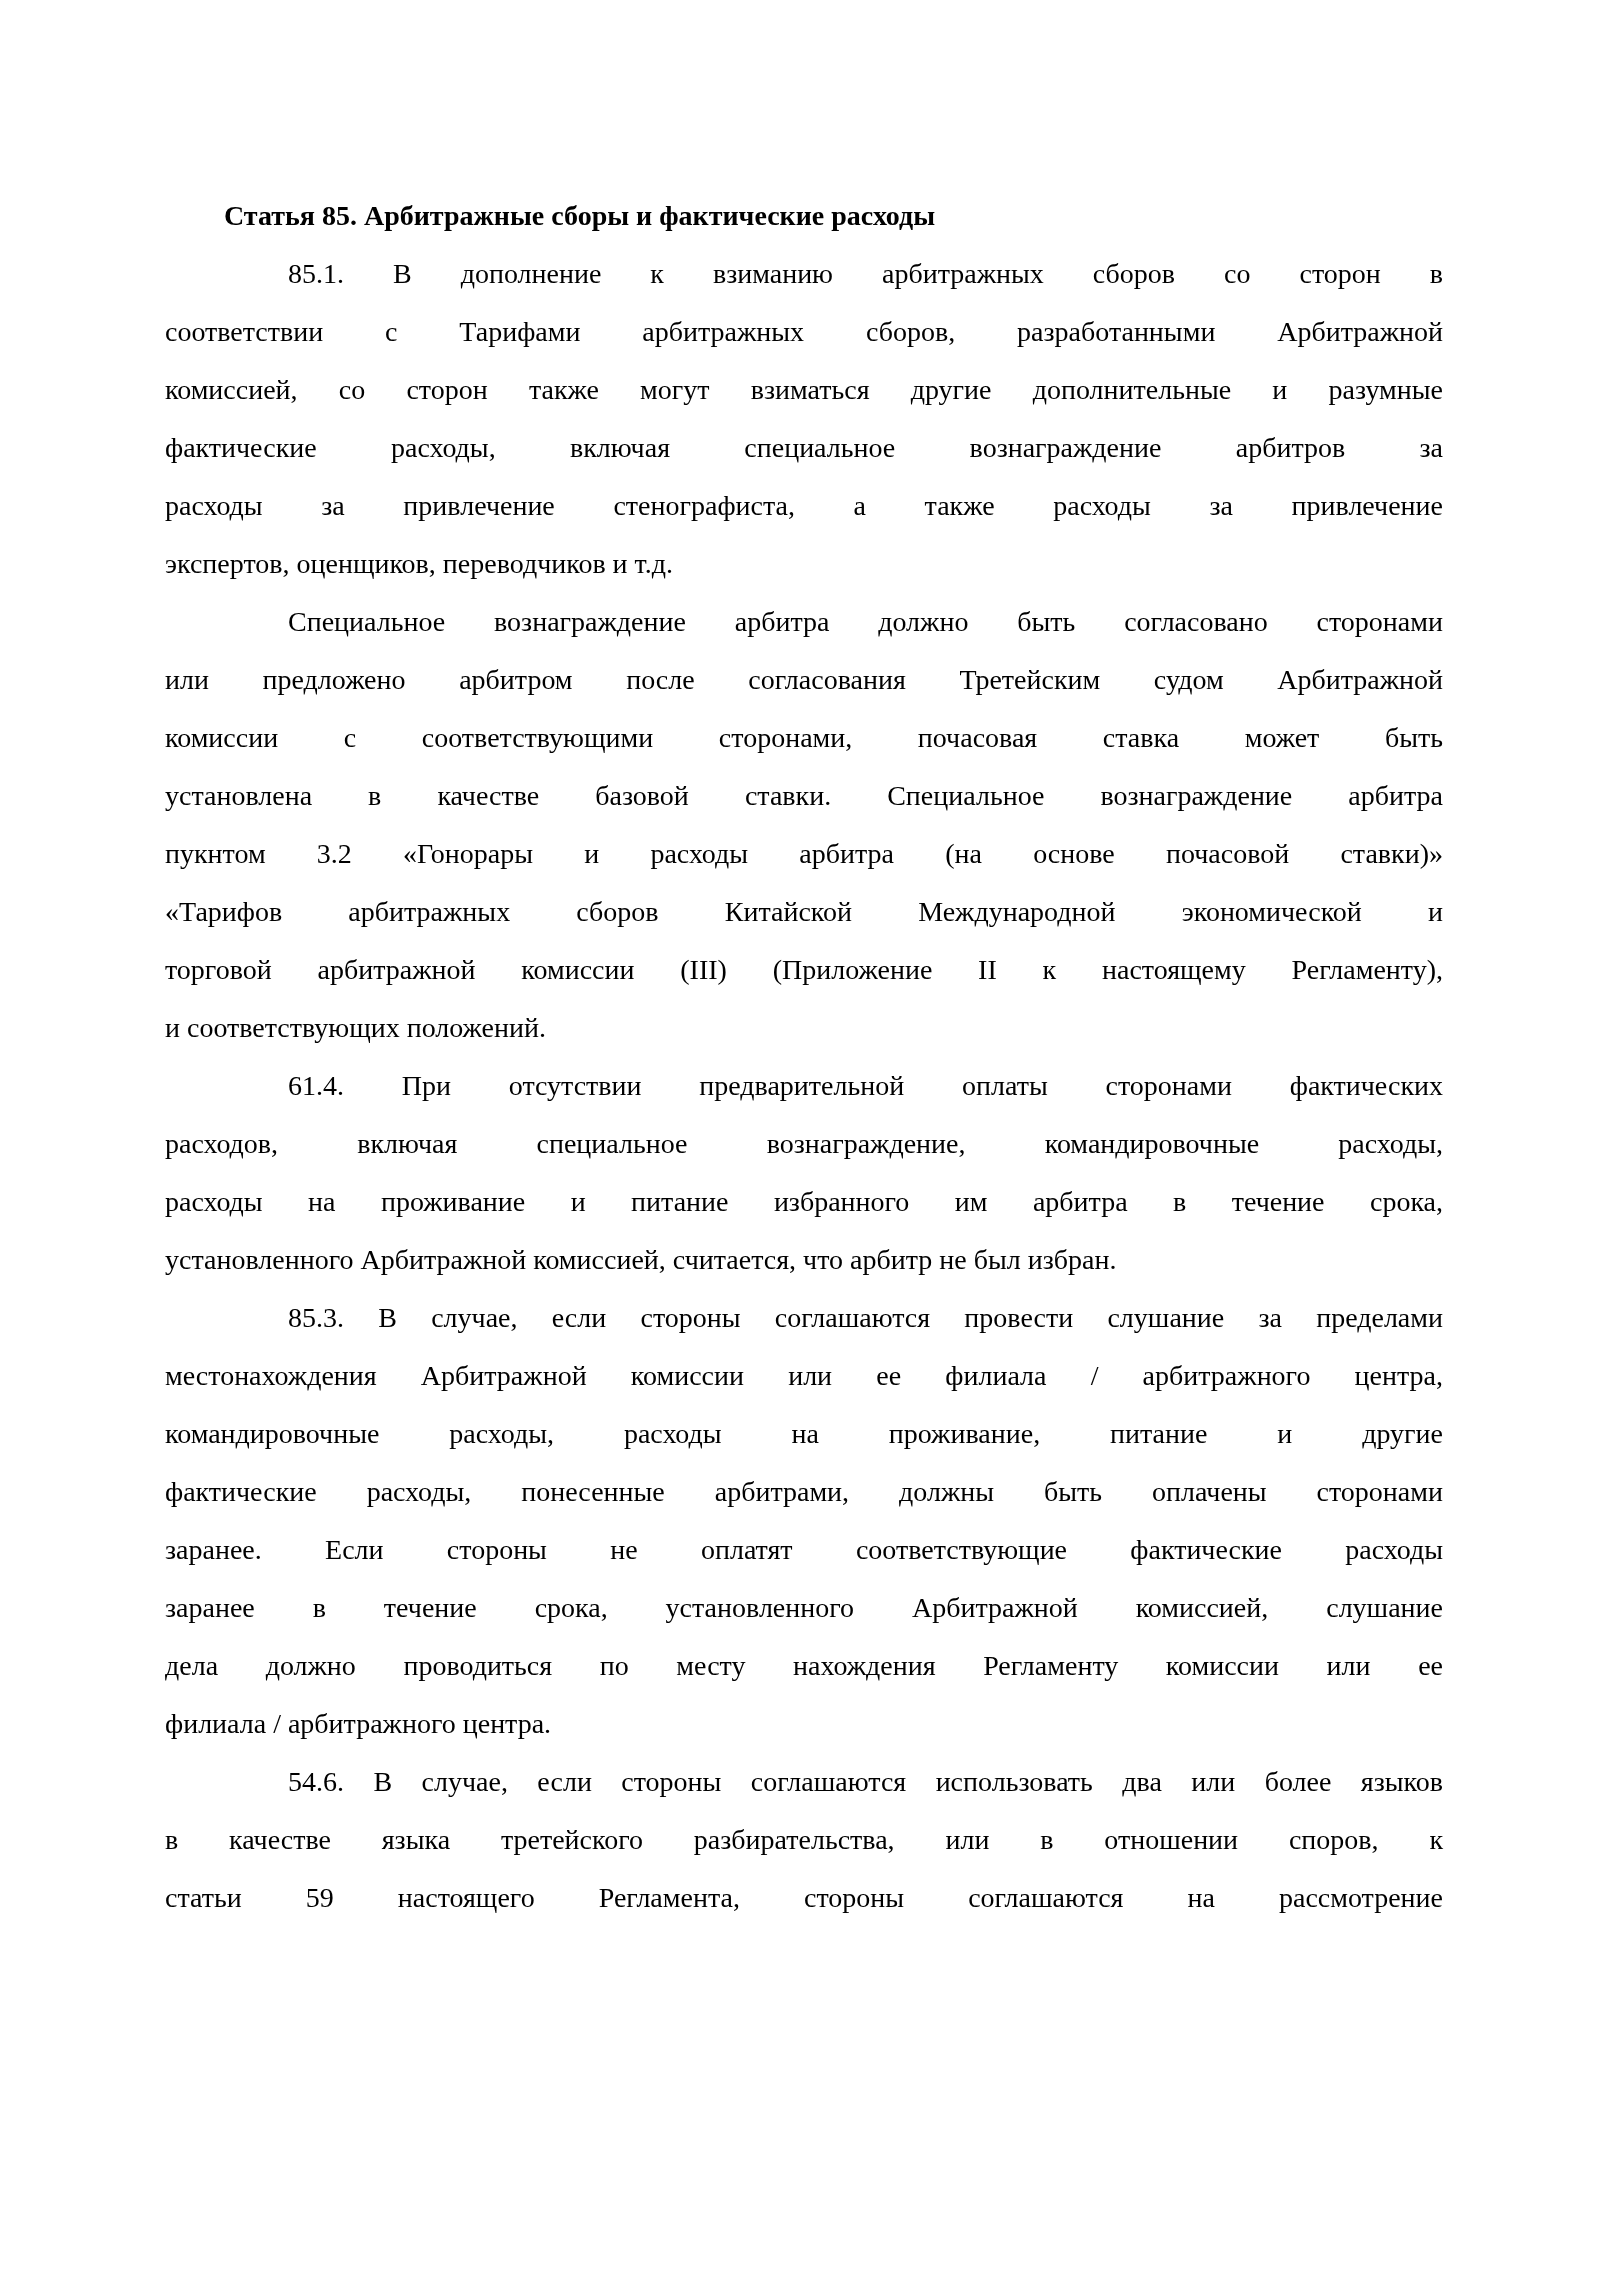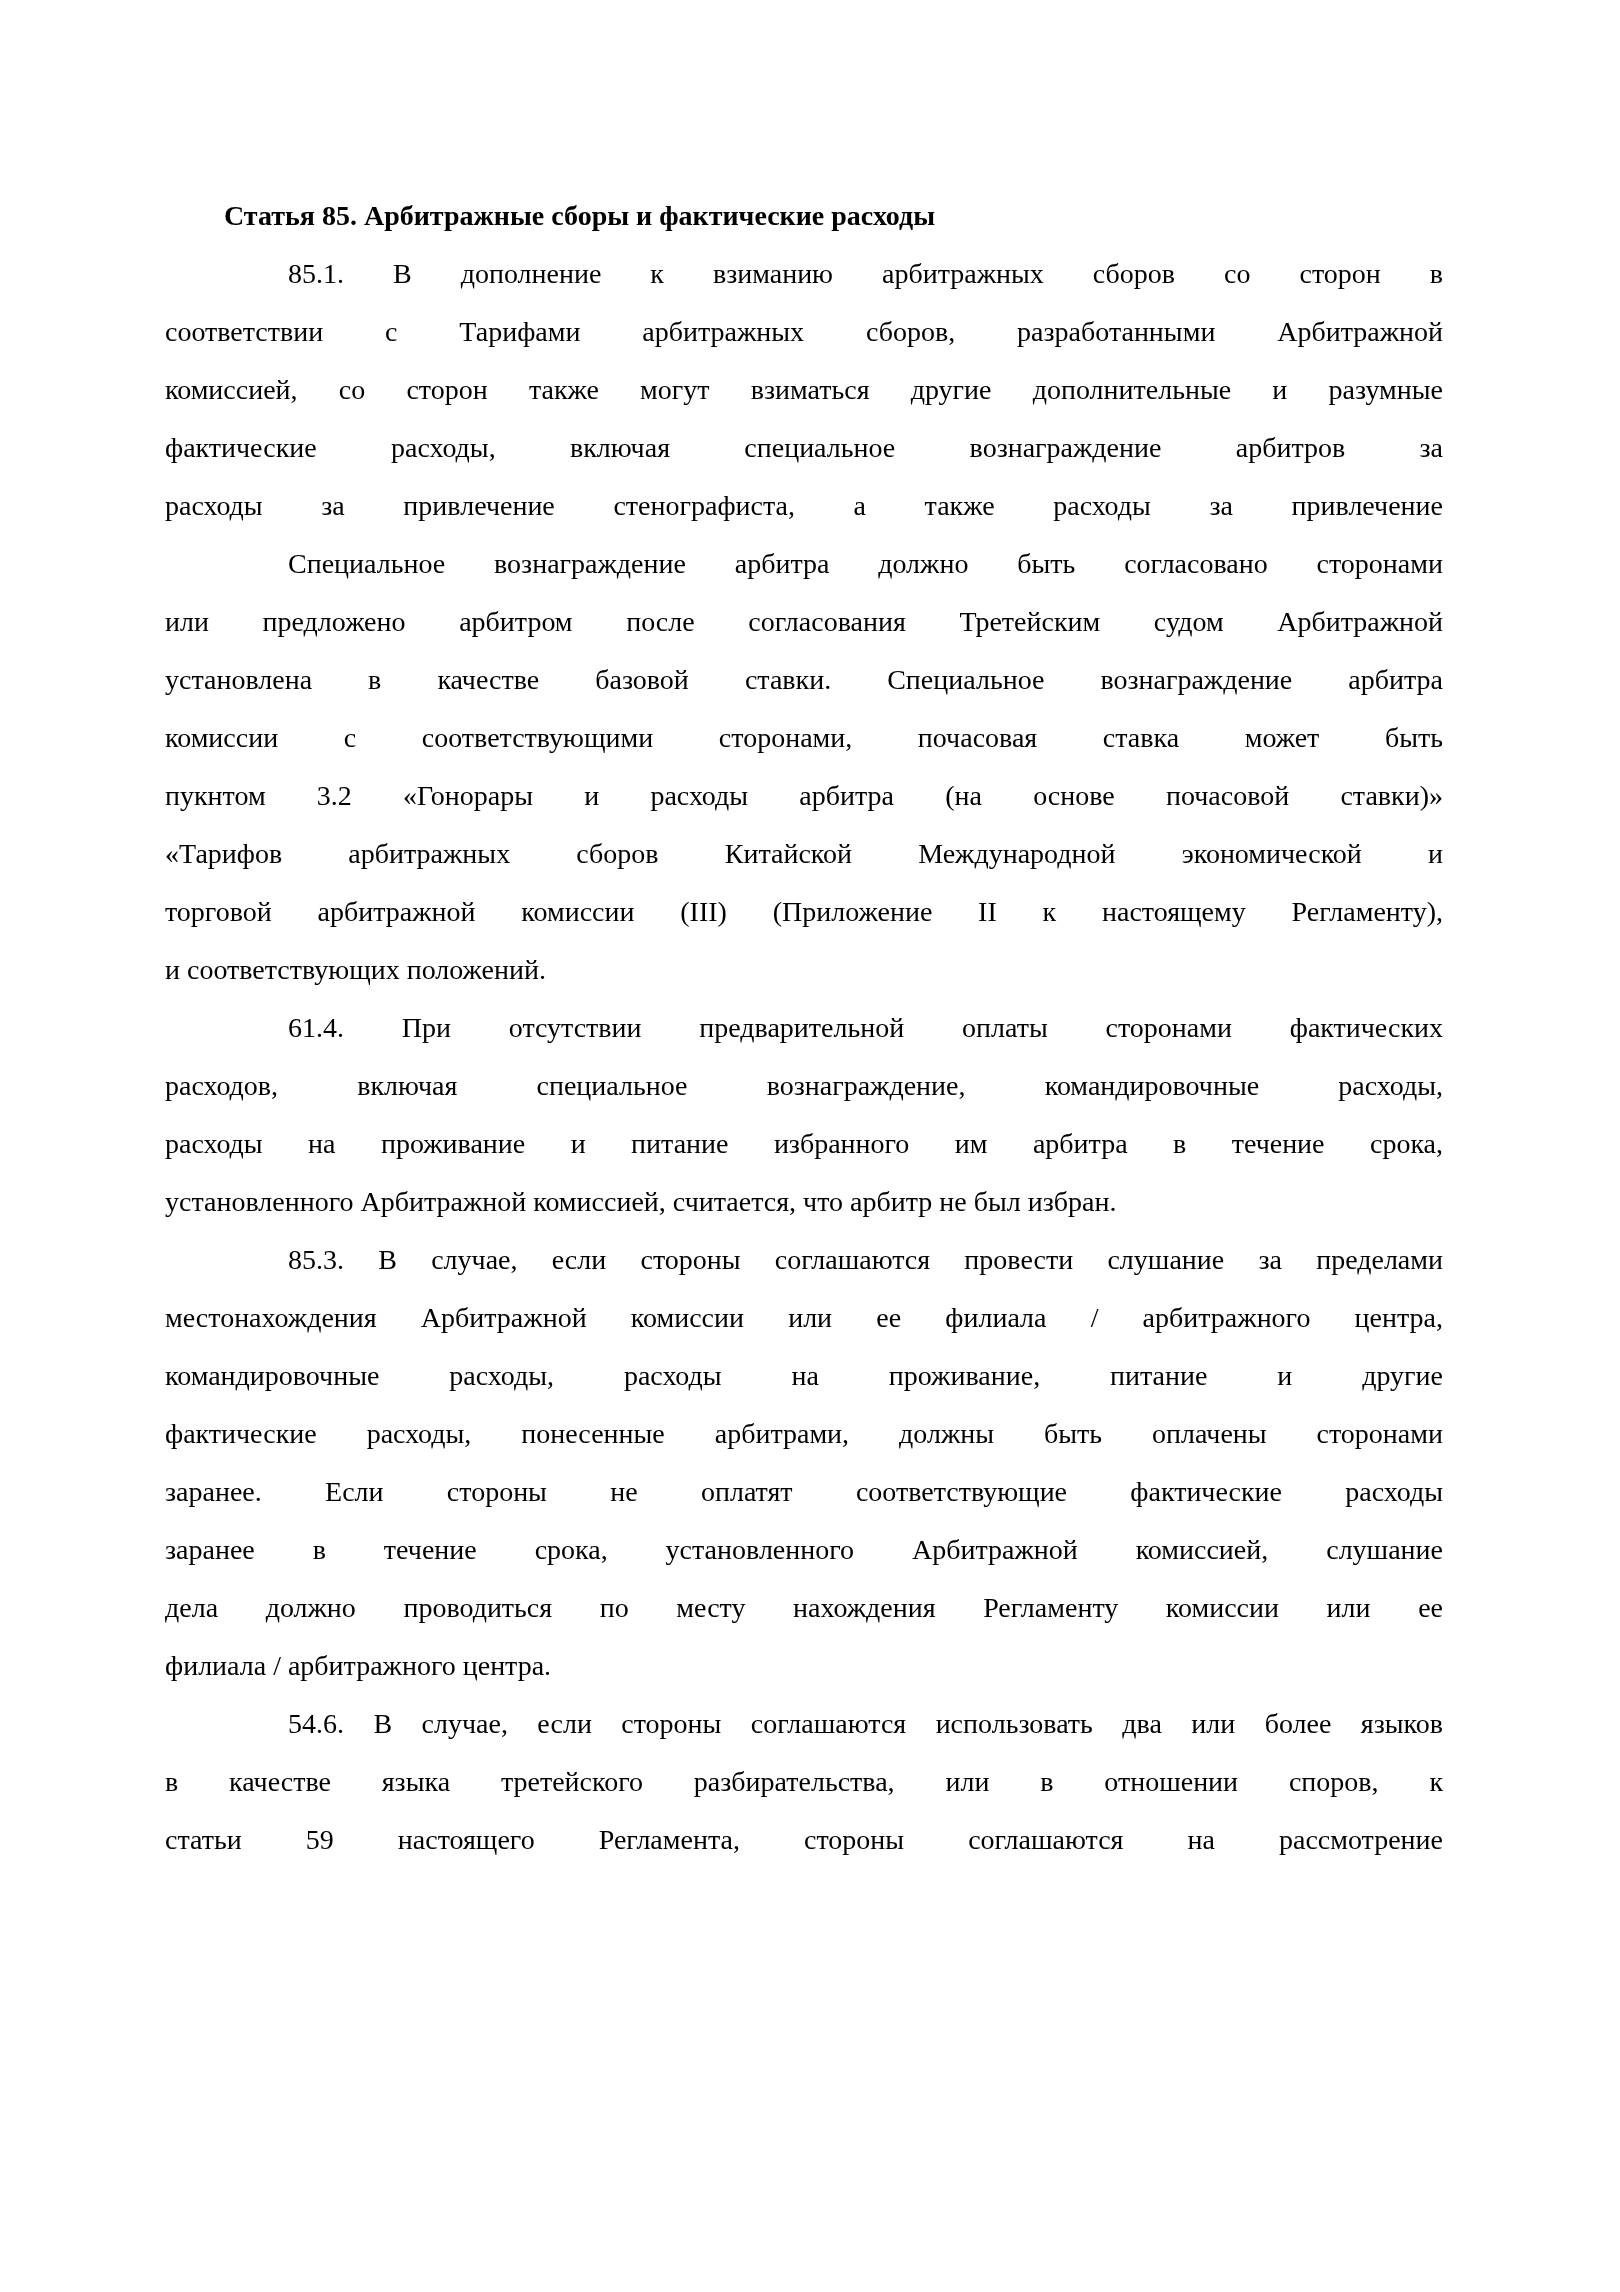--- a/index.html
+++ b/index.html
@@ -54,26 +54,27 @@
 <div class="page">
   <div class="content">
     <div class="title">Статья 85. Арбитражные сборы и фактические расходы</div>
     <div>
         <div class="paragraph">
           <div class="line first">85.1. В дополнение к взиманию арбитражных сборов со сторон в</div>
           <div class="line">соответствии с Тарифами арбитражных сборов, разработанными Арбитражной</div>
           <div class="line">комиссией, со сторон также могут взиматься другие дополнительные и разумные</div>
           <div class="line">фактические расходы, включая специальное вознаграждение арбитров за</div>
           <div class="line">расходы за привлечение стенографиста, а также расходы за привлечение</div>
+          <div class="line last">экспертов, оценщиков, переводчиков и т.д.</div>
         </div>
         <div class="paragraph">
           <div class="line first">Специальное вознаграждение арбитра должно быть согласовано сторонами</div>
           <div class="line">или предложено арбитром после согласования Третейским судом Арбитражной</div>
+          <div class="line">комиссии с соответствующими сторонами, почасовая ставка может быть</div>
           <div class="line">установлена в качестве базовой ставки. Специальное вознаграждение арбитра</div>
-          <div class="line">комиссии с соответствующими сторонами, почасовая ставка может быть</div>
           <div class="line">пукнтом 3.2 «Гонорары и расходы арбитра (на основе почасовой ставки)»</div>
           <div class="line">«Тарифов арбитражных сборов Китайской Международной экономической и</div>
           <div class="line">торговой арбитражной комиссии (III) (Приложение II к настоящему Регламенту),</div>
           <div class="line last">и соответствующих положений.</div>
         </div>
         <div class="paragraph">
           <div class="line first">61.4. При отсутствии предварительной оплаты сторонами фактических</div>
           <div class="line">расходов, включая специальное вознаграждение, командировочные расходы,</div>
           <div class="line">расходы на проживание и питание избранного им арбитра в течение срока,</div>
           <div class="line last">установленного Арбитражной комиссией, считается, что арбитр не был избран.</div>

